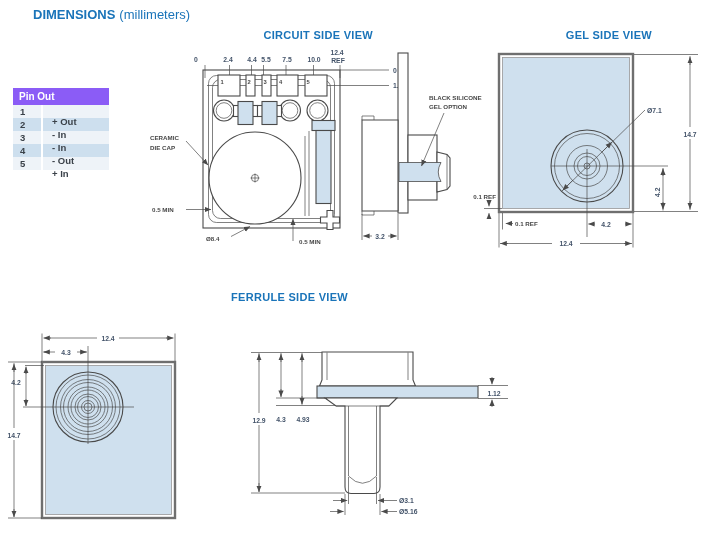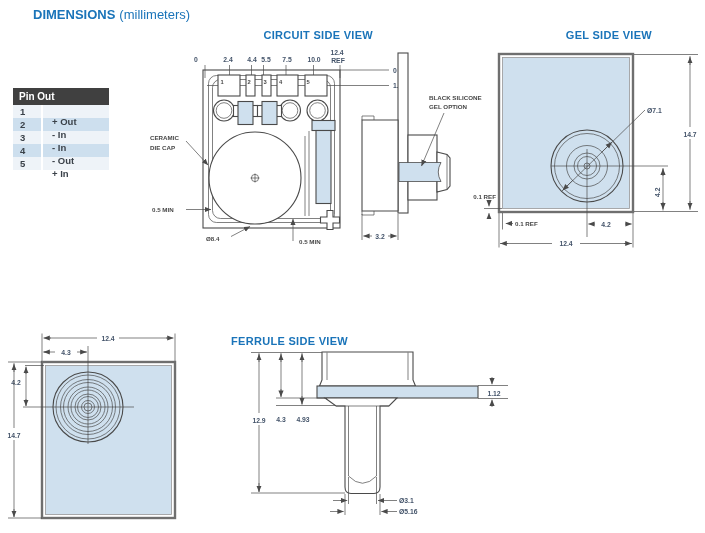--- a/index.html
+++ b/index.html
@@ -5,21 +5,21 @@
   html,body{margin:0;padding:0;background:#ffffff;}
   #canvas{position:relative;width:705px;height:533px;background:#ffffff;overflow:hidden;
           font-family:"Liberation Sans",sans-serif;}
   .main-title{position:absolute;left:33px;top:7px;font:700 13px "Liberation Sans",sans-serif;
               color:#1a74b9;white-space:nowrap;}
   .main-title .sub{font-weight:400;margin-left:4px;}
   .vtitle{position:absolute;font:700 11px "Liberation Sans",sans-serif;color:#1a74b9;
           text-align:right;letter-spacing:.3px;white-space:nowrap;}
   
   .pinout{position:absolute;left:13px;top:88px;width:96px;}
-  .pinout .hd{background:#404040;color:#ffffff;font:700 10px "Liberation Sans",sans-serif;
+  .pinout .hd{background:#8b5cf6;color:#ffffff;font:700 10px "Liberation Sans",sans-serif;
               padding:3px 0 3px 6px;}
   .pinout .row{display:flex;height:13px;align-items:center;
                font:700 9.5px "Liberation Sans",sans-serif;color:#3a4149;}
   .pinout .row.odd{background:#eef3f8;}
   .pinout .row.even{background:#cddfee;}
   .pinout .c1{width:21px;padding-left:7px;border-right:2px solid #ffffff;height:100%;
               display:flex;align-items:center;}
   .pinout .c2{padding-left:9px;margin-top:20px;}
   
   svg{position:absolute;left:0;top:0;}
@@ -38,21 +38,21 @@
 <body>
 
 <div id="canvas">
 
   <div class="main-title">
     <span>DIMENSIONS</span><span class="sub">(millimeters)</span>
   </div>
 
   <div class="vtitle" style="left:203px;top:29px;width:170px;">CIRCUIT SIDE VIEW</div>
   <div class="vtitle" style="left:482px;top:29px;width:170px;">GEL SIDE VIEW</div>
-  <div class="vtitle" style="left:176px;top:291px;width:172px;margin-top:44px;">FERRULE SIDE VIEW</div>
+  <div class="vtitle" style="left:176px;top:291px;width:172px;">FERRULE SIDE VIEW</div>
 
   <div class="pinout">
     <div class="hd">Pin Out</div>
     <div class="row odd">
       <div class="c1">1</div>
       <div class="c2">+ Out</div>
     </div>
     <div class="row even">
       <div class="c1">2</div>
       <div class="c2">- In</div>

